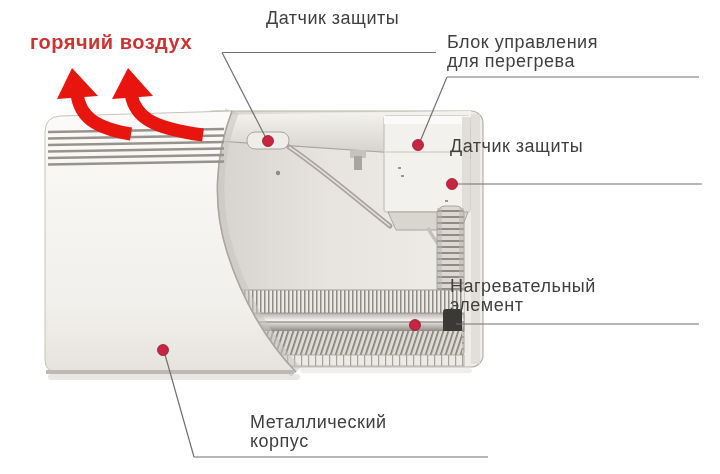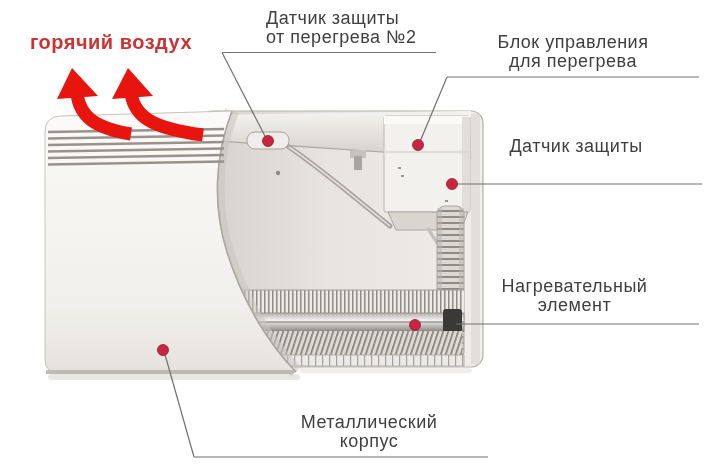--- a/index.html
+++ b/index.html
@@ -9,21 +9,21 @@
     --leader-line:#707070;
     --label-text:#3f3f3f;
   }
   html,body{margin:0;padding:0;background:#ffffff;}
   body{width:720px;height:474px;position:relative;overflow:hidden;
        font-family:"Liberation Sans", sans-serif;}
   .stage{position:absolute;inset:0;}
   svg{position:absolute;left:0;top:0;}
   .callout{position:absolute;color:var(--label-text);font-size:18px;line-height:19px;
            letter-spacing:0.5px;white-space:nowrap;}
-  .callout.right{text-align:center;}
+  .callout.right{text-align:left;}
   .hot-air{position:absolute;left:30px;top:31px;font-size:20px;font-weight:bold;
            letter-spacing:0.5px;color:var(--hot-air-text);white-space:nowrap;}
 </style>
 </head>
 <body>
 
 <div class="stage">
 
   <svg width="720" height="474" viewBox="0 0 720 474">
     <defs>
@@ -160,21 +160,20 @@
       <circle cx="452" cy="184" r="5.5"></circle>
       <circle cx="415" cy="325" r="5.5"></circle>
       <circle cx="163" cy="350" r="5.5"></circle>
     </g>
   </svg>
 
   <div class="hot-air">горячий воздух</div>
 
   <div class="callout" style="left:266px;top:9px;">
     <div>Датчик защиты</div>
-    <div>от перегрева №2</div>
   </div>
 
   <div class="callout right" style="left:447px;top:33px;width:252px;">
     <div>Блок управления</div>
     <div>для перегрева</div>
   </div>
 
   <div class="callout right" style="left:450px;top:137px;width:252px;">
     <div>Датчик защиты</div>
   </div>

